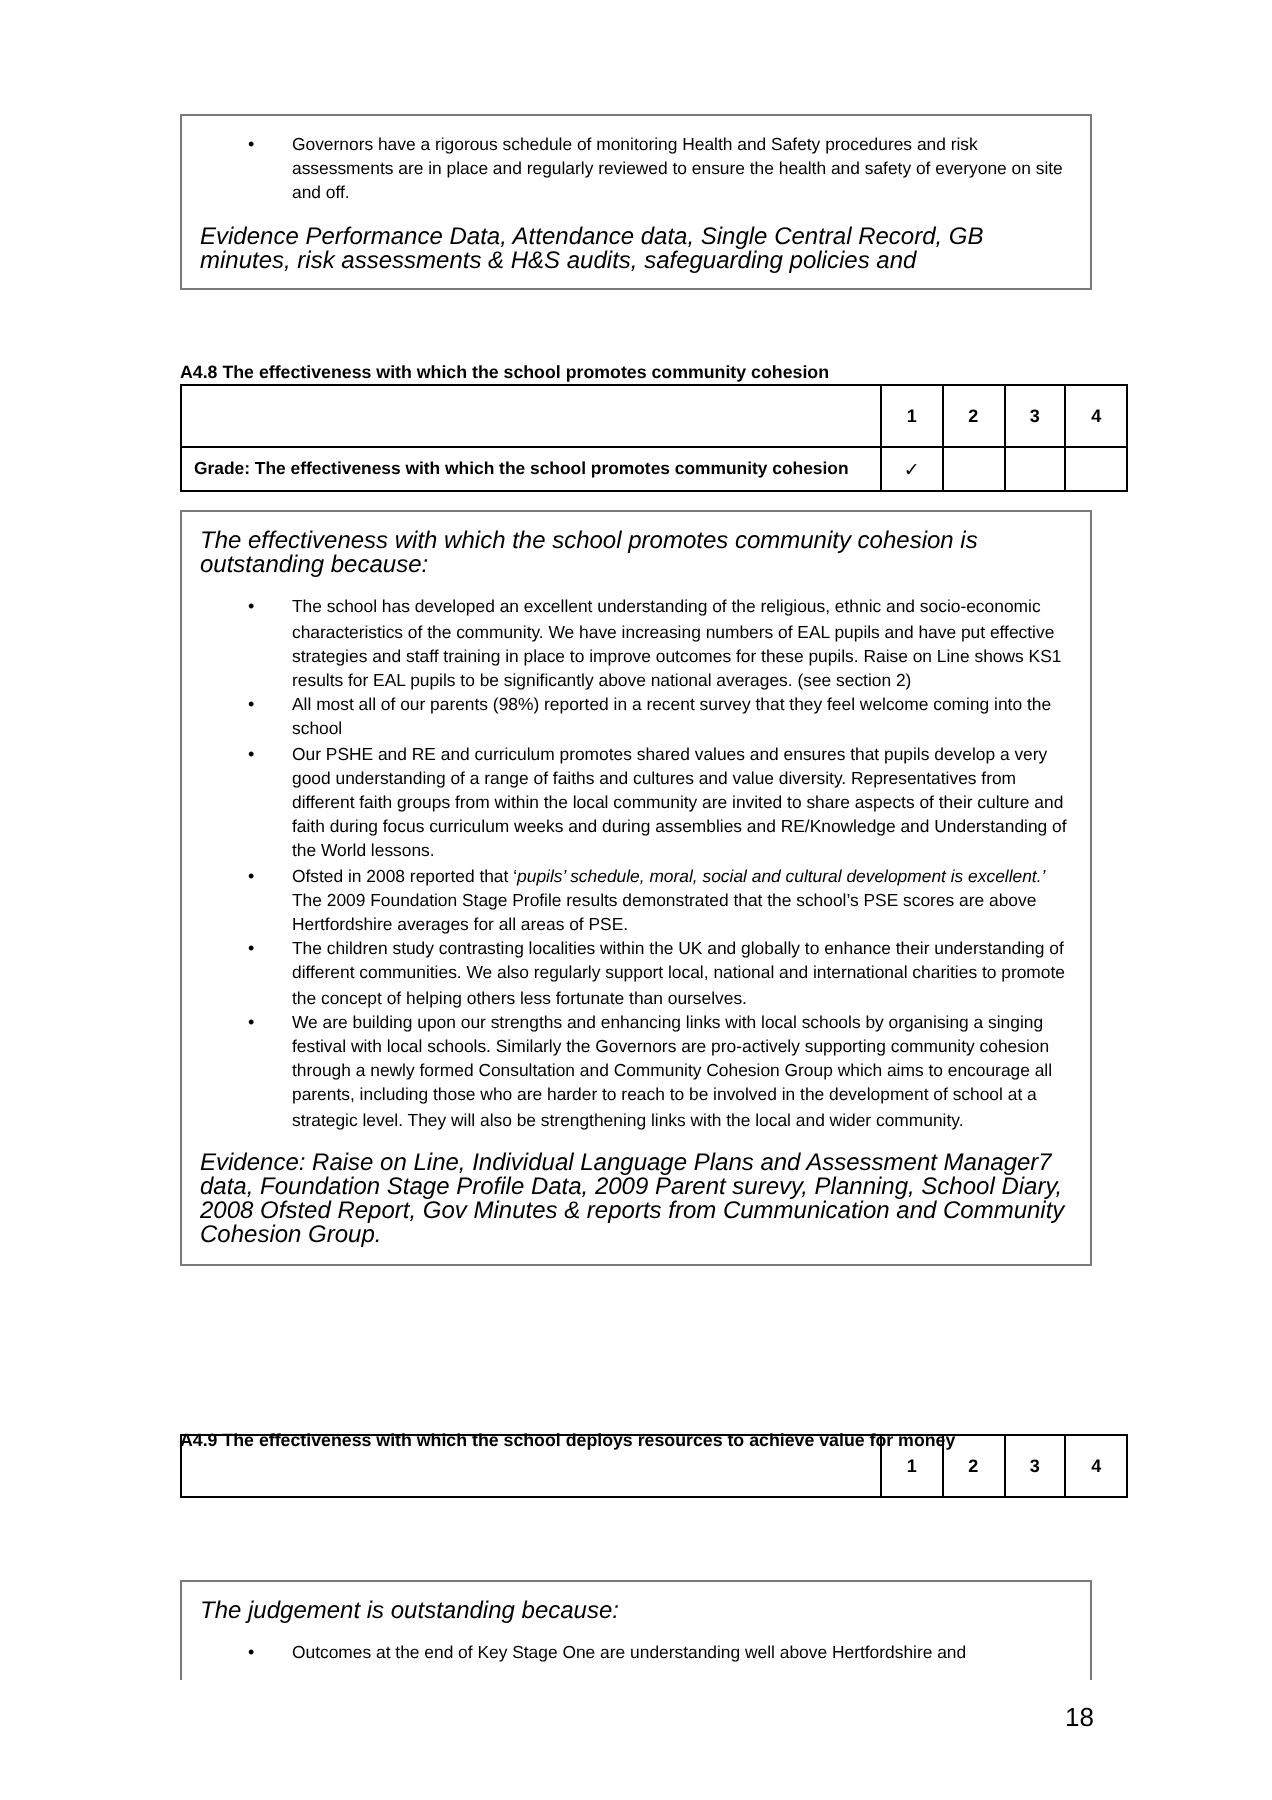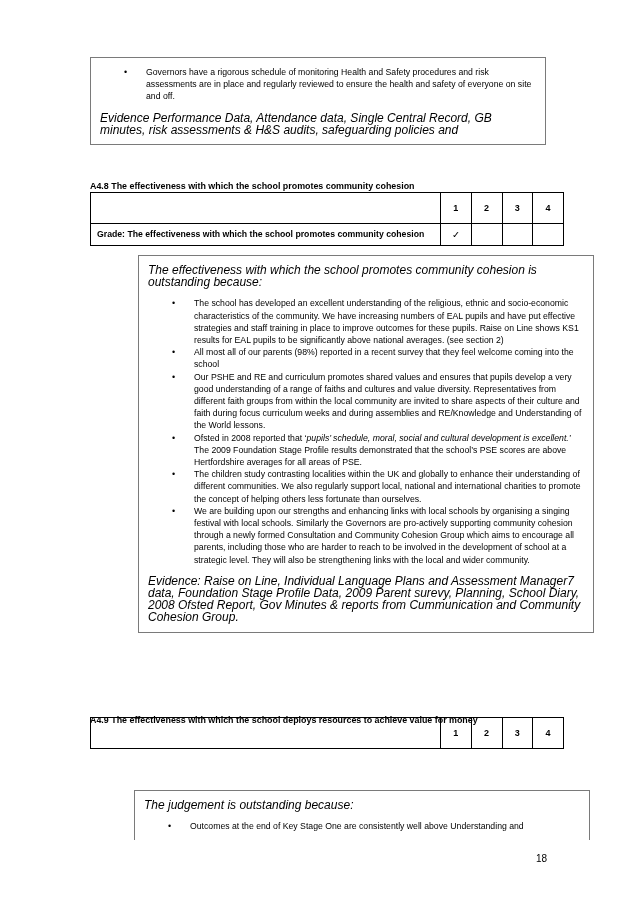--- a/index.html
+++ b/index.html
@@ -110,30 +110,29 @@
     text-align: center;
     font-size: 9.5px;
     font-weight: normal;
   }
 
   
   .page-number {
     position: absolute;
     right: 89px;
     top: 853px;
-    font-size: 10px;
+    font-size: 13px;
     line-height: 12px;
     text-align: left;
   }
 
   
   .box.clipped {
     border-bottom: none;
     overflow: hidden;
-    margin-left: 44px;
   }
 </style>
 </head>
 <body>
 
 <div class="page">
 
   <div class="box" id="top-box" style="top:57px;">
     <ul class="bullets">
       <li>
@@ -159,21 +158,21 @@
       <tr>
         <td class="label-col">Grade: The effectiveness with which the school promotes community cohesion</td>
         <td class="num-col mark-cell">✓</td>
         <td class="num-col mark-cell"></td>
         <td class="num-col mark-cell"></td>
         <td class="num-col mark-cell"></td>
       </tr>
     </tbody>
   </table>
 
-  <div class="box" style="top:255px;margin-left:48px;">
+  <div class="box" style="top:255px;">
     <p class="para">The effectiveness with which the school promotes community cohesion is outstanding because:</p>
     <div class="spacer-sm"></div>
     <ul class="bullets" id="a48-bullets">
         <li><span class="dot">•</span><span><span>The school has developed an excellent understanding of the religious, ethnic and socio-economic characteristics of the community.  We have increasing numbers of EAL pupils and have put effective strategies and staff training in place to improve outcomes for these pupils.  Raise on Line shows KS1 results for EAL pupils to be significantly above national averages. (see section 2)</span></span></li>
         <li><span class="dot">•</span><span><span>All most all of our parents (98%) reported in a recent survey that they feel welcome coming into the school</span></span></li>
         <li><span class="dot">•</span><span><span>Our PSHE and RE and curriculum promotes shared values and ensures that pupils develop a very good understanding of a range of faiths and cultures and value diversity.  Representatives from different faith groups from within the local community are invited to share aspects of their culture and faith during focus curriculum weeks and during assemblies and RE/Knowledge and Understanding of the World lessons.</span></span></li>
         <li><span class="dot">•</span><span><span>Ofsted in 2008 reported that ‘</span><span class="ital">pupils’ schedule, moral, social and cultural development is excellent.’</span><span> The 2009 Foundation Stage Profile results demonstrated that the school’s PSE scores are above Hertfordshire averages for all areas of PSE.</span></span></li>
         <li><span class="dot">•</span><span><span>The children study contrasting localities within the UK and globally to enhance their understanding of different communities.  We also regularly support local, national and international charities to promote the concept of helping others less fortunate than ourselves.</span></span></li>
         <li><span class="dot">•</span><span><span>We are building upon our strengths and enhancing links with local schools by organising a singing festival with local schools. Similarly the Governors are pro-actively supporting community cohesion through a newly formed Consultation and Community Cohesion Group which aims to encourage all parents, including those who are harder to reach to be involved in the development of school at a strategic level.  They will also be strengthening links with the local and wider community.</span></span></li>
       </ul>
@@ -194,20 +193,20 @@
       </tr>
     </tbody>
   </table>
 
   <div class="box clipped" style="top:790px; height:50px;">
     <p class="para">The judgement is outstanding because:</p>
     <div class="spacer-sm"></div>
     <ul class="bullets">
       <li>
         <span class="dot">•</span>
-        <span>Outcomes at the end of Key Stage One are consistently well above Understanding and</span>
+        <span>Outcomes at the end of Key Stage One are understanding well above Hertfordshire and</span>
       </li>
     </ul>
   </div>
 
   <div class="page-number">18</div>
 
 </div>
 
 </body></html>

